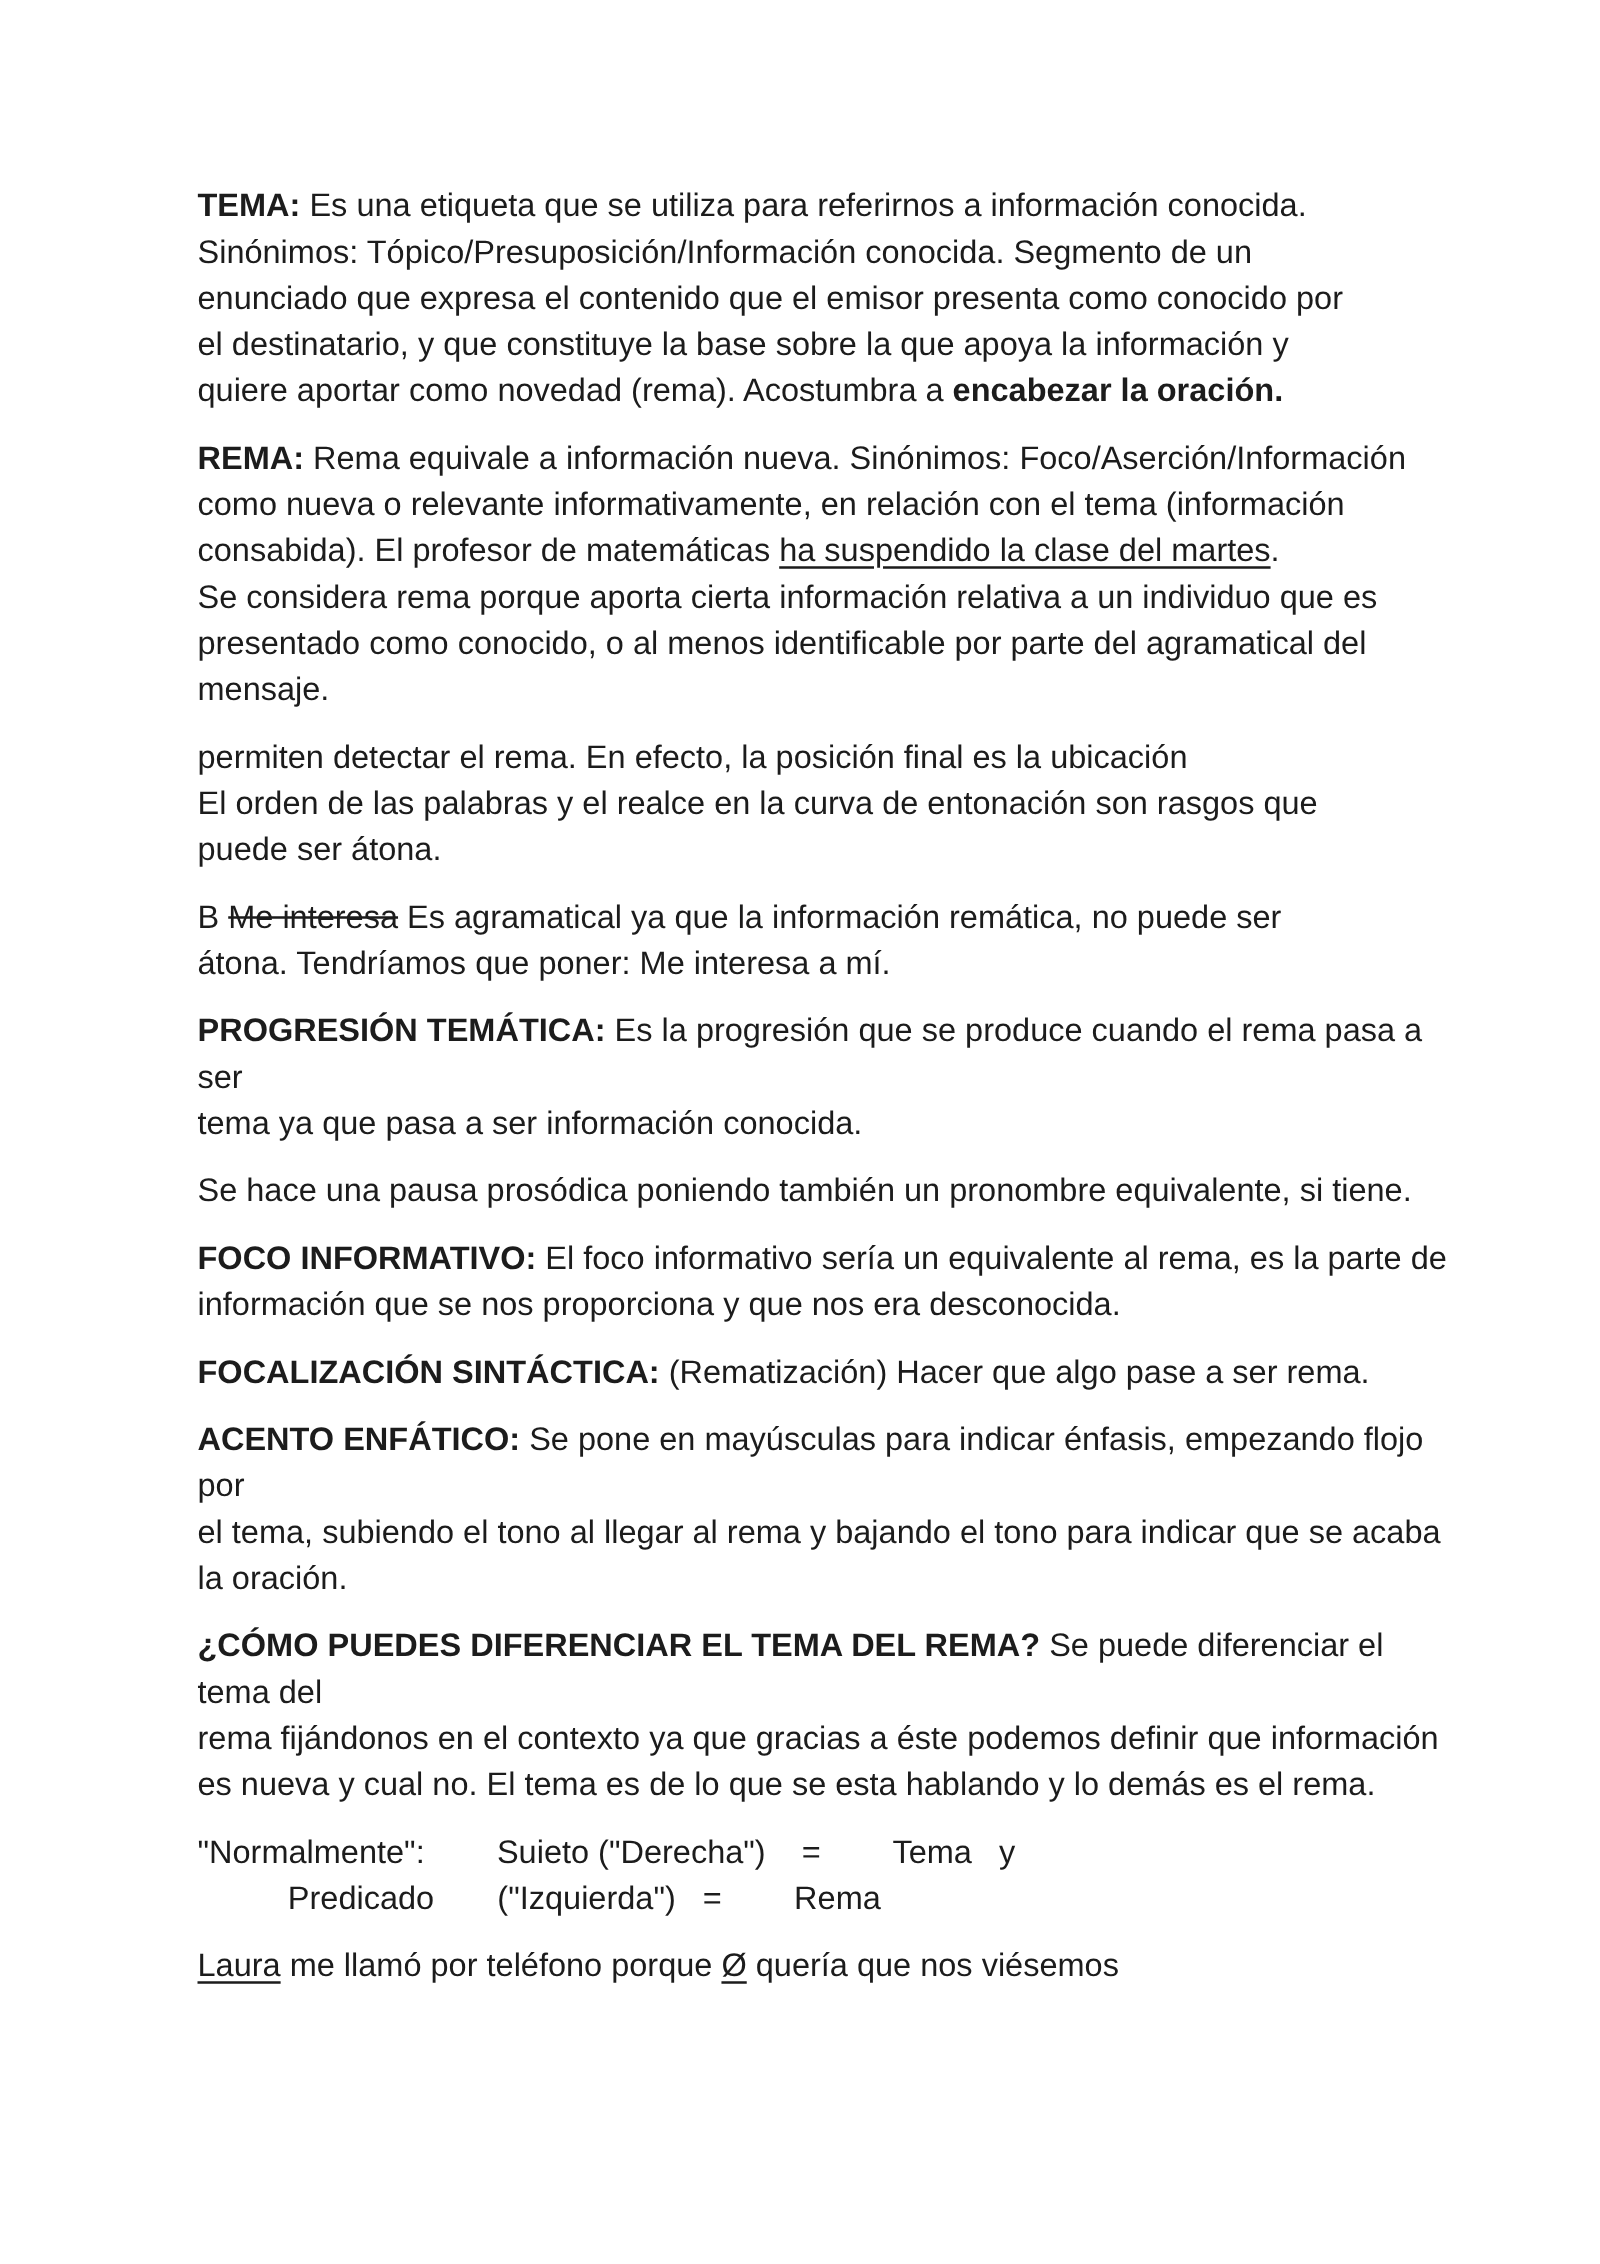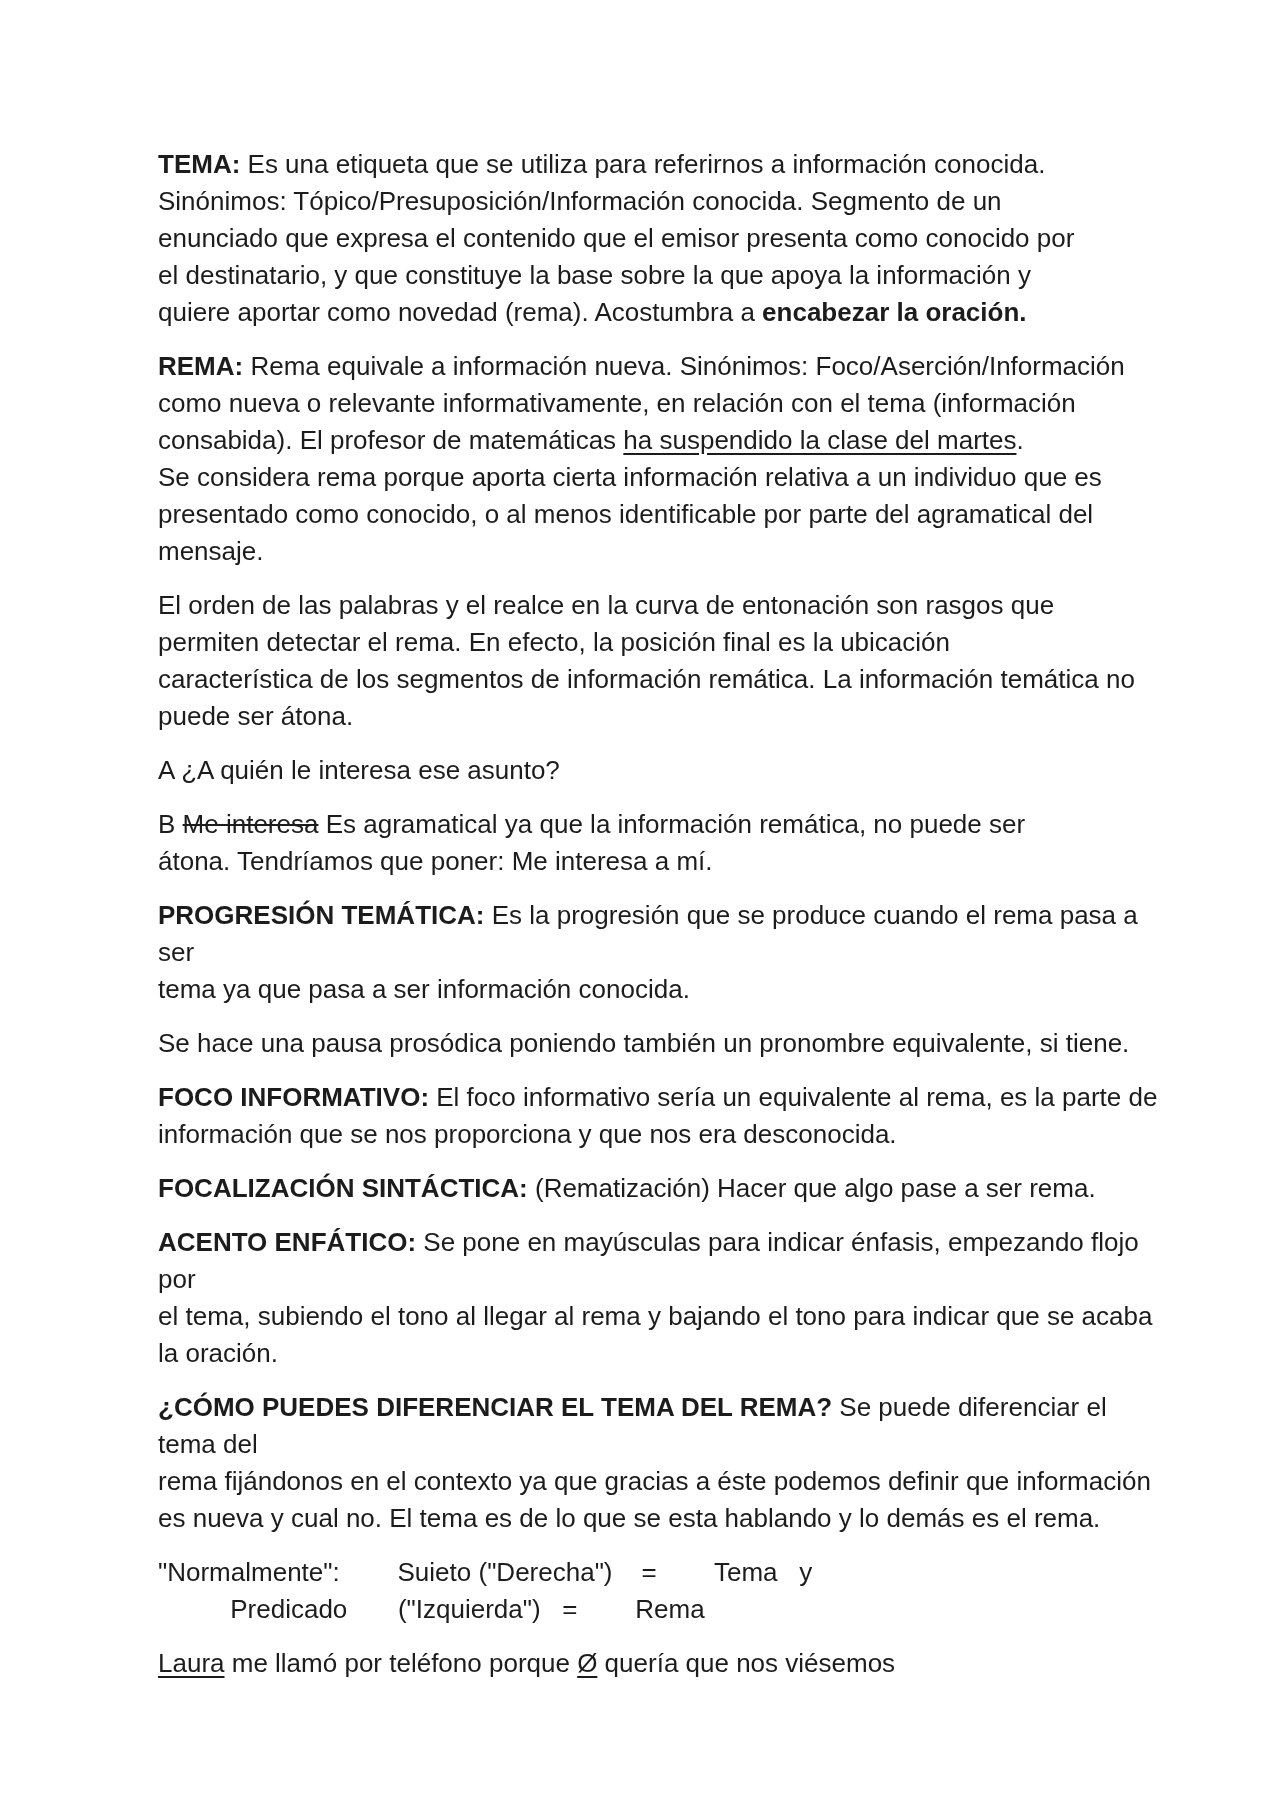--- a/index.html
+++ b/index.html
@@ -49,27 +49,23 @@
       </p>
       <p class="para">
         <span class="line"><span class=" r-b">REMA:</span><span class=""> Rema equivale a información nueva. Sinónimos: Foco/Aserción/Información</span></span>
         <span class="line"><span class="">como nueva o relevante informativamente, en relación con el tema (información</span></span>
         <span class="line"><span class="">consabida). El profesor de matemáticas </span><span class=" r-u">ha suspendido la clase del martes</span><span class="">.</span></span>
         <span class="line"><span class="">Se considera rema porque aporta cierta información relativa a un individuo que es</span></span>
         <span class="line"><span class="">presentado como conocido, o al menos identificable por parte del agramatical del</span></span>
         <span class="line"><span class="">mensaje.</span></span>
       </p>
       <p class="para">
+        <span class="line"><span class="">permiten detectar el rema. En efecto, la posición final es la ubicación</span></span>
         <span class="line"><span class="">El orden de las palabras y el realce en la curva de entonación son rasgos que</span></span>
-        <span class="line"><span class="">permiten detectar el rema. En efecto, la posición final es la ubicación</span></span>
-        <span class="line"><span class="">característica de los segmentos de información remática. La información temática no</span></span>
         <span class="line"><span class="">puede ser átona.</span></span>
-      </p>
-      <p class="para">
-        <span class="line"><span class="">A ¿A quién le interesa ese asunto?</span></span>
       </p>
       <p class="para">
         <span class="line"><span class="">B </span><span class=" r-s">Me interesa</span><span class=""> Es agramatical ya que la información remática, no puede ser</span></span>
         <span class="line"><span class="">átona. Tendríamos que poner: Me interesa a mí.</span></span>
       </p>
       <p class="para">
         <span class="line"><span class=" r-b">PROGRESIÓN TEMÁTICA:</span><span class=""> Es la progresión que se produce cuando el rema pasa a ser</span></span>
         <span class="line"><span class="">tema ya que pasa a ser información conocida.</span></span>
       </p>
       <p class="para">

